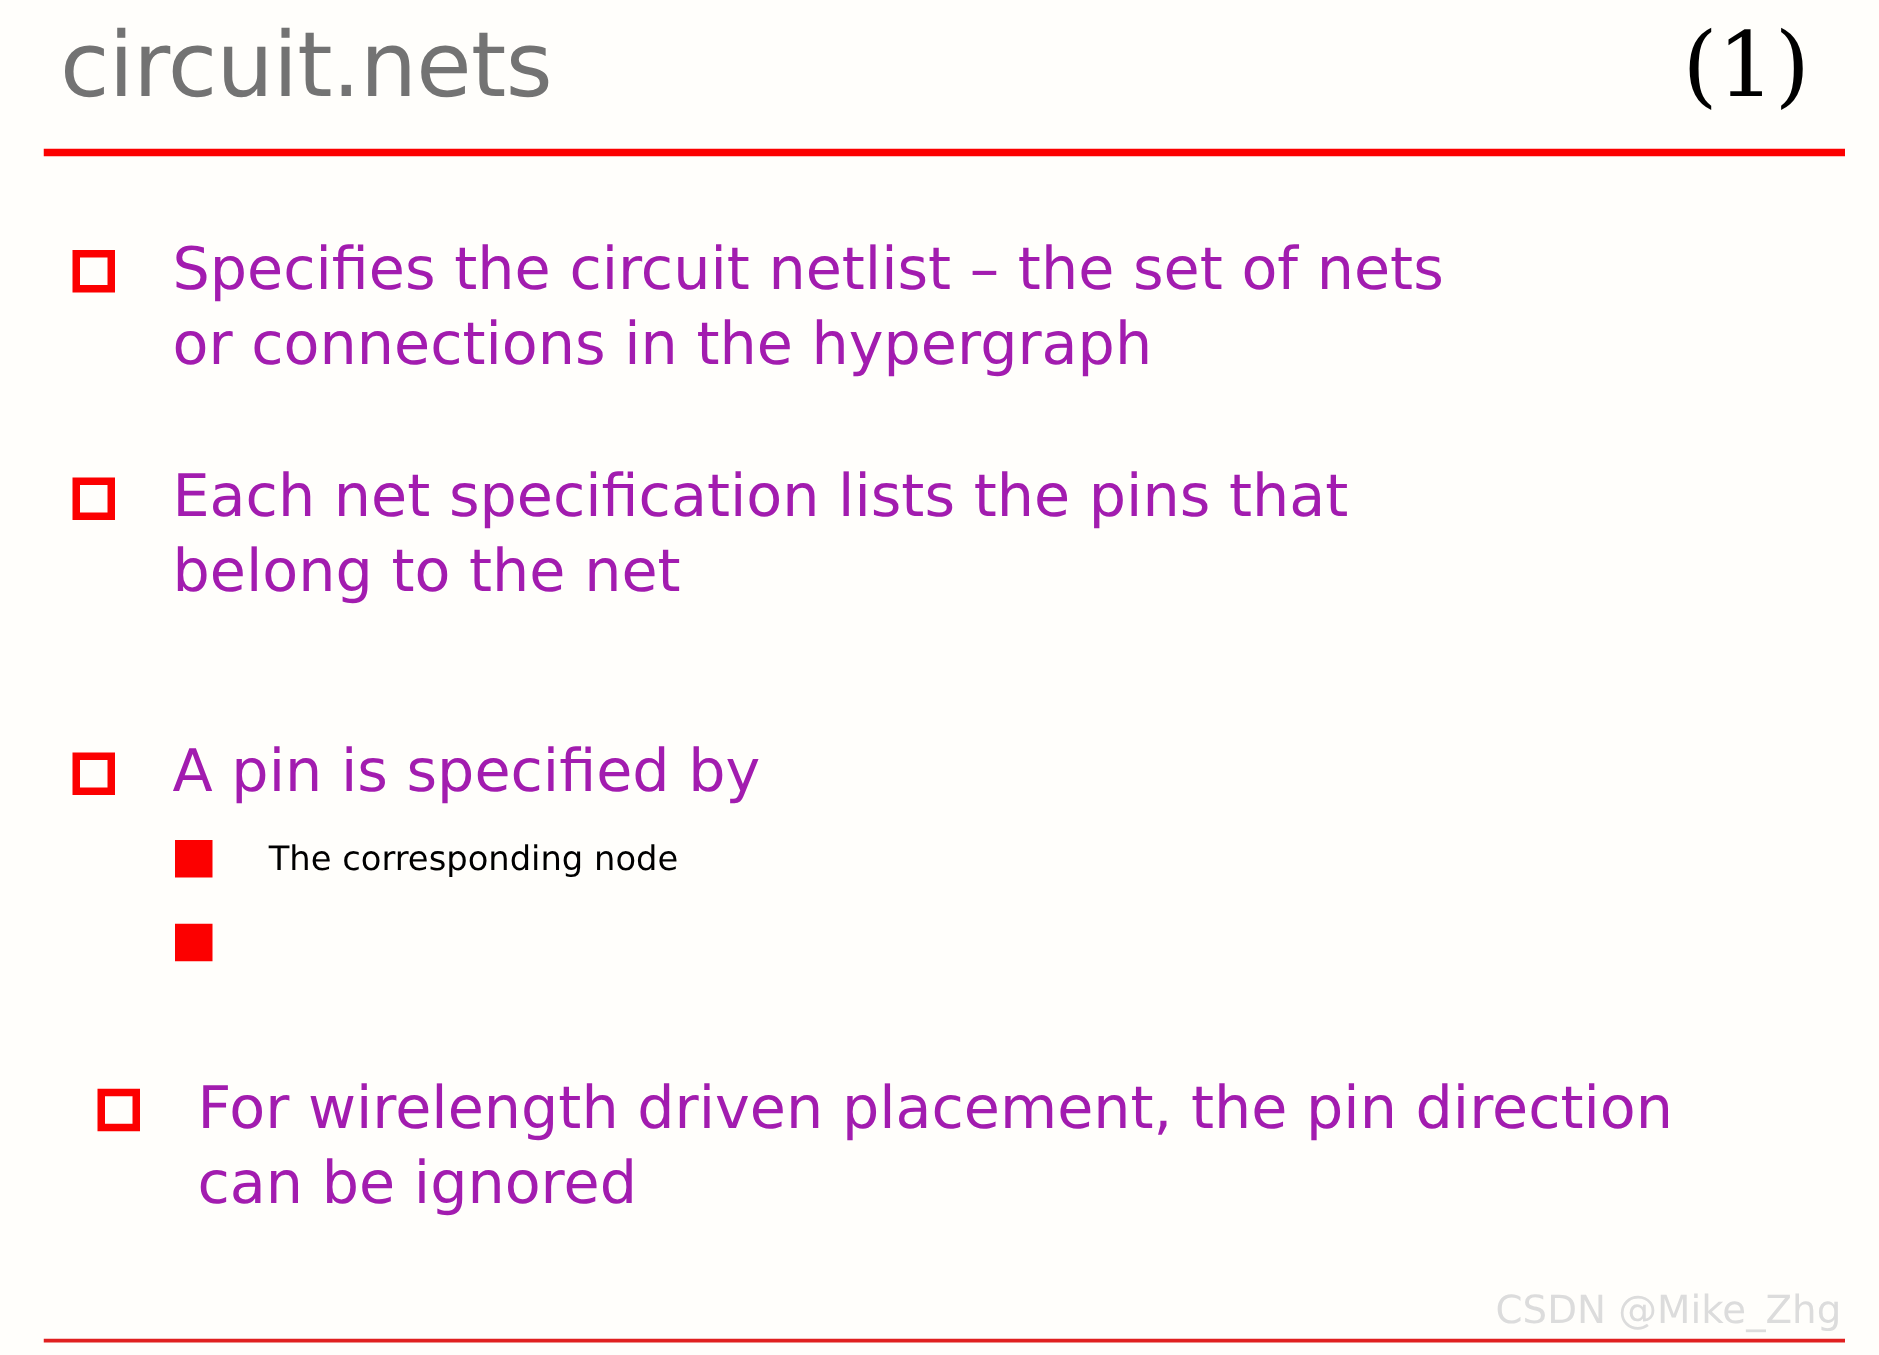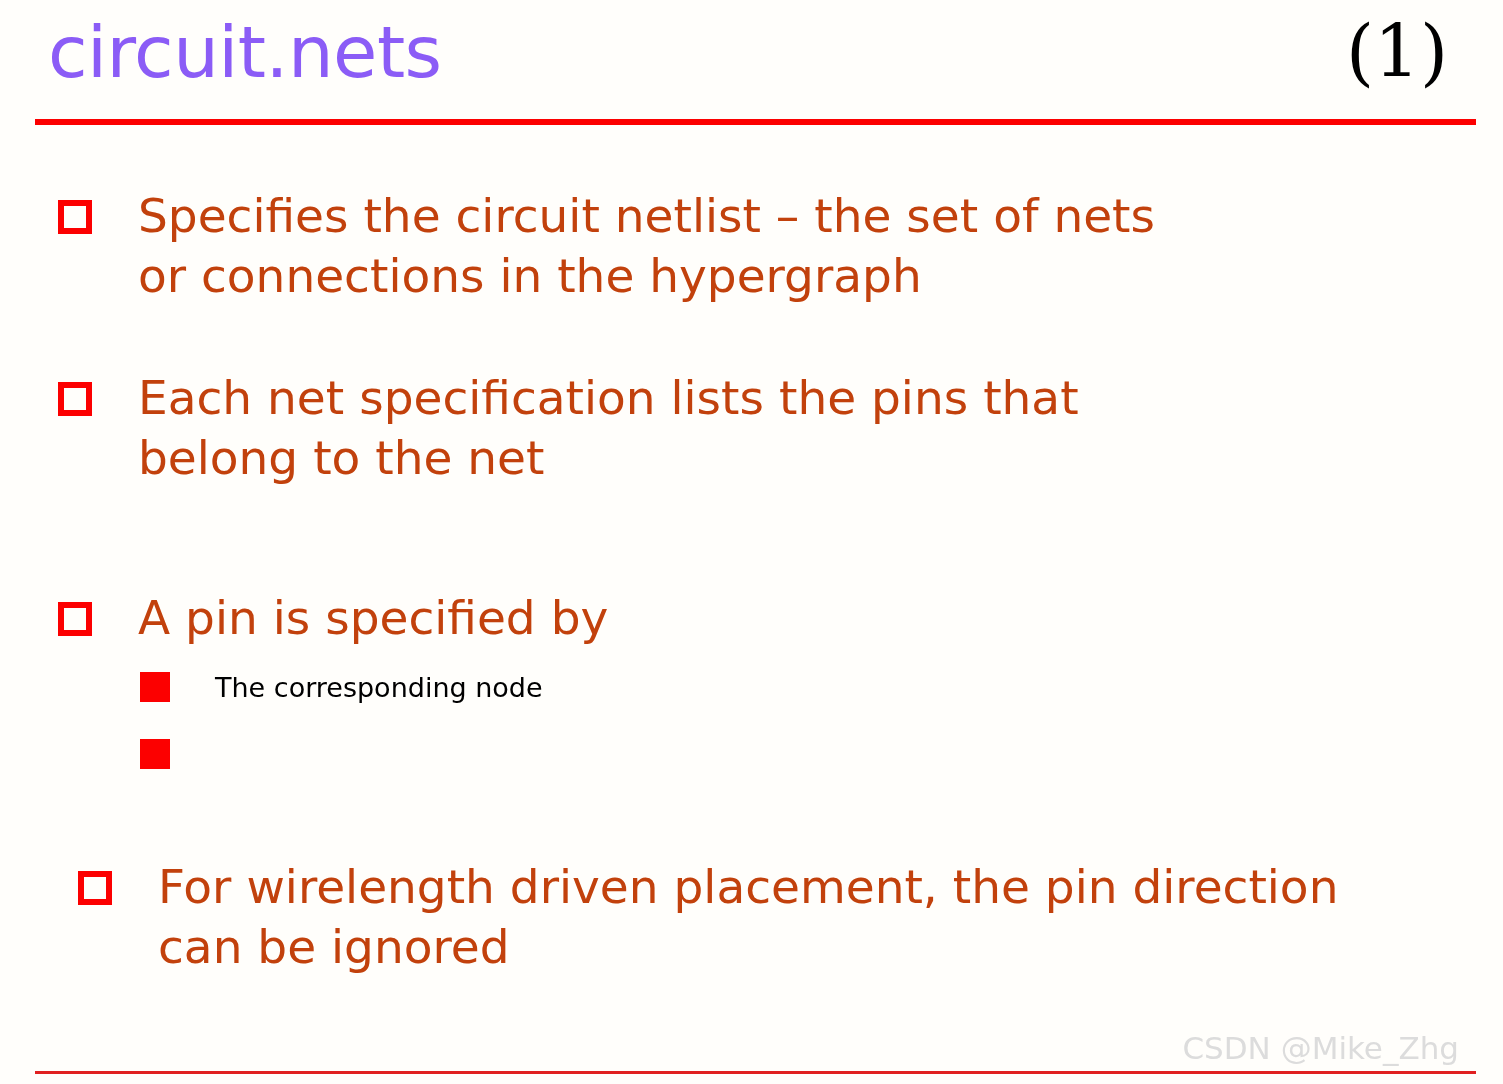--- a/index.html
+++ b/index.html
@@ -33,21 +33,21 @@
     display: flex;
     align-items: center;
     justify-content: space-between;
     padding: 0 33px 0 48px;
     box-sizing: border-box;
   }
   .slide-title {
     font-family: "DejaVu Sans", sans-serif;
     font-size: 72px;
     line-height: 1;
-    color: #8b5cf6;
+    color: #737373;
     letter-spacing: -0.5px;
     white-space: nowrap;
   }
   .slide-number {
     font-family: "DejaVu Serif", serif;
     font-size: 72px;
     line-height: 1;
     color: #000000;
     white-space: nowrap;
     padding-right: 22px;
@@ -100,21 +100,21 @@
     height: 30px;
     margin-left: 140px;
     margin-top: 12px;
     background: #fc0000;
   }
 
   .bullet-text {
     font-family: "DejaVu Sans", sans-serif;
     font-size: 47px;
     line-height: 60px;
-    color: #c2410c;
+    color: #a21caf;
     margin-left: 46px;
     max-width: 1320px;
     white-space: pre-line;
   }
 
   .subbullet-text {
     font-family: "DejaVu Sans", sans-serif;
     font-size: 27px;
     line-height: 55px;
     color: #000000;
@@ -126,21 +126,21 @@
   .sub-list {
     margin-top: 12px;
   }
   .sub-item + .sub-item {
     margin-top: 12px;
   }
 
   
   .watermark {
     position: absolute;
-    right: 44px;
+    right: 30px;
     top: 1033px;
     font-family: "DejaVu Sans", sans-serif;
     font-size: 31px;
     line-height: 1;
     color: #dcdcdc;
     white-space: nowrap;
     user-select: none;
     text-align: right;
   }
   .footer-rule {

